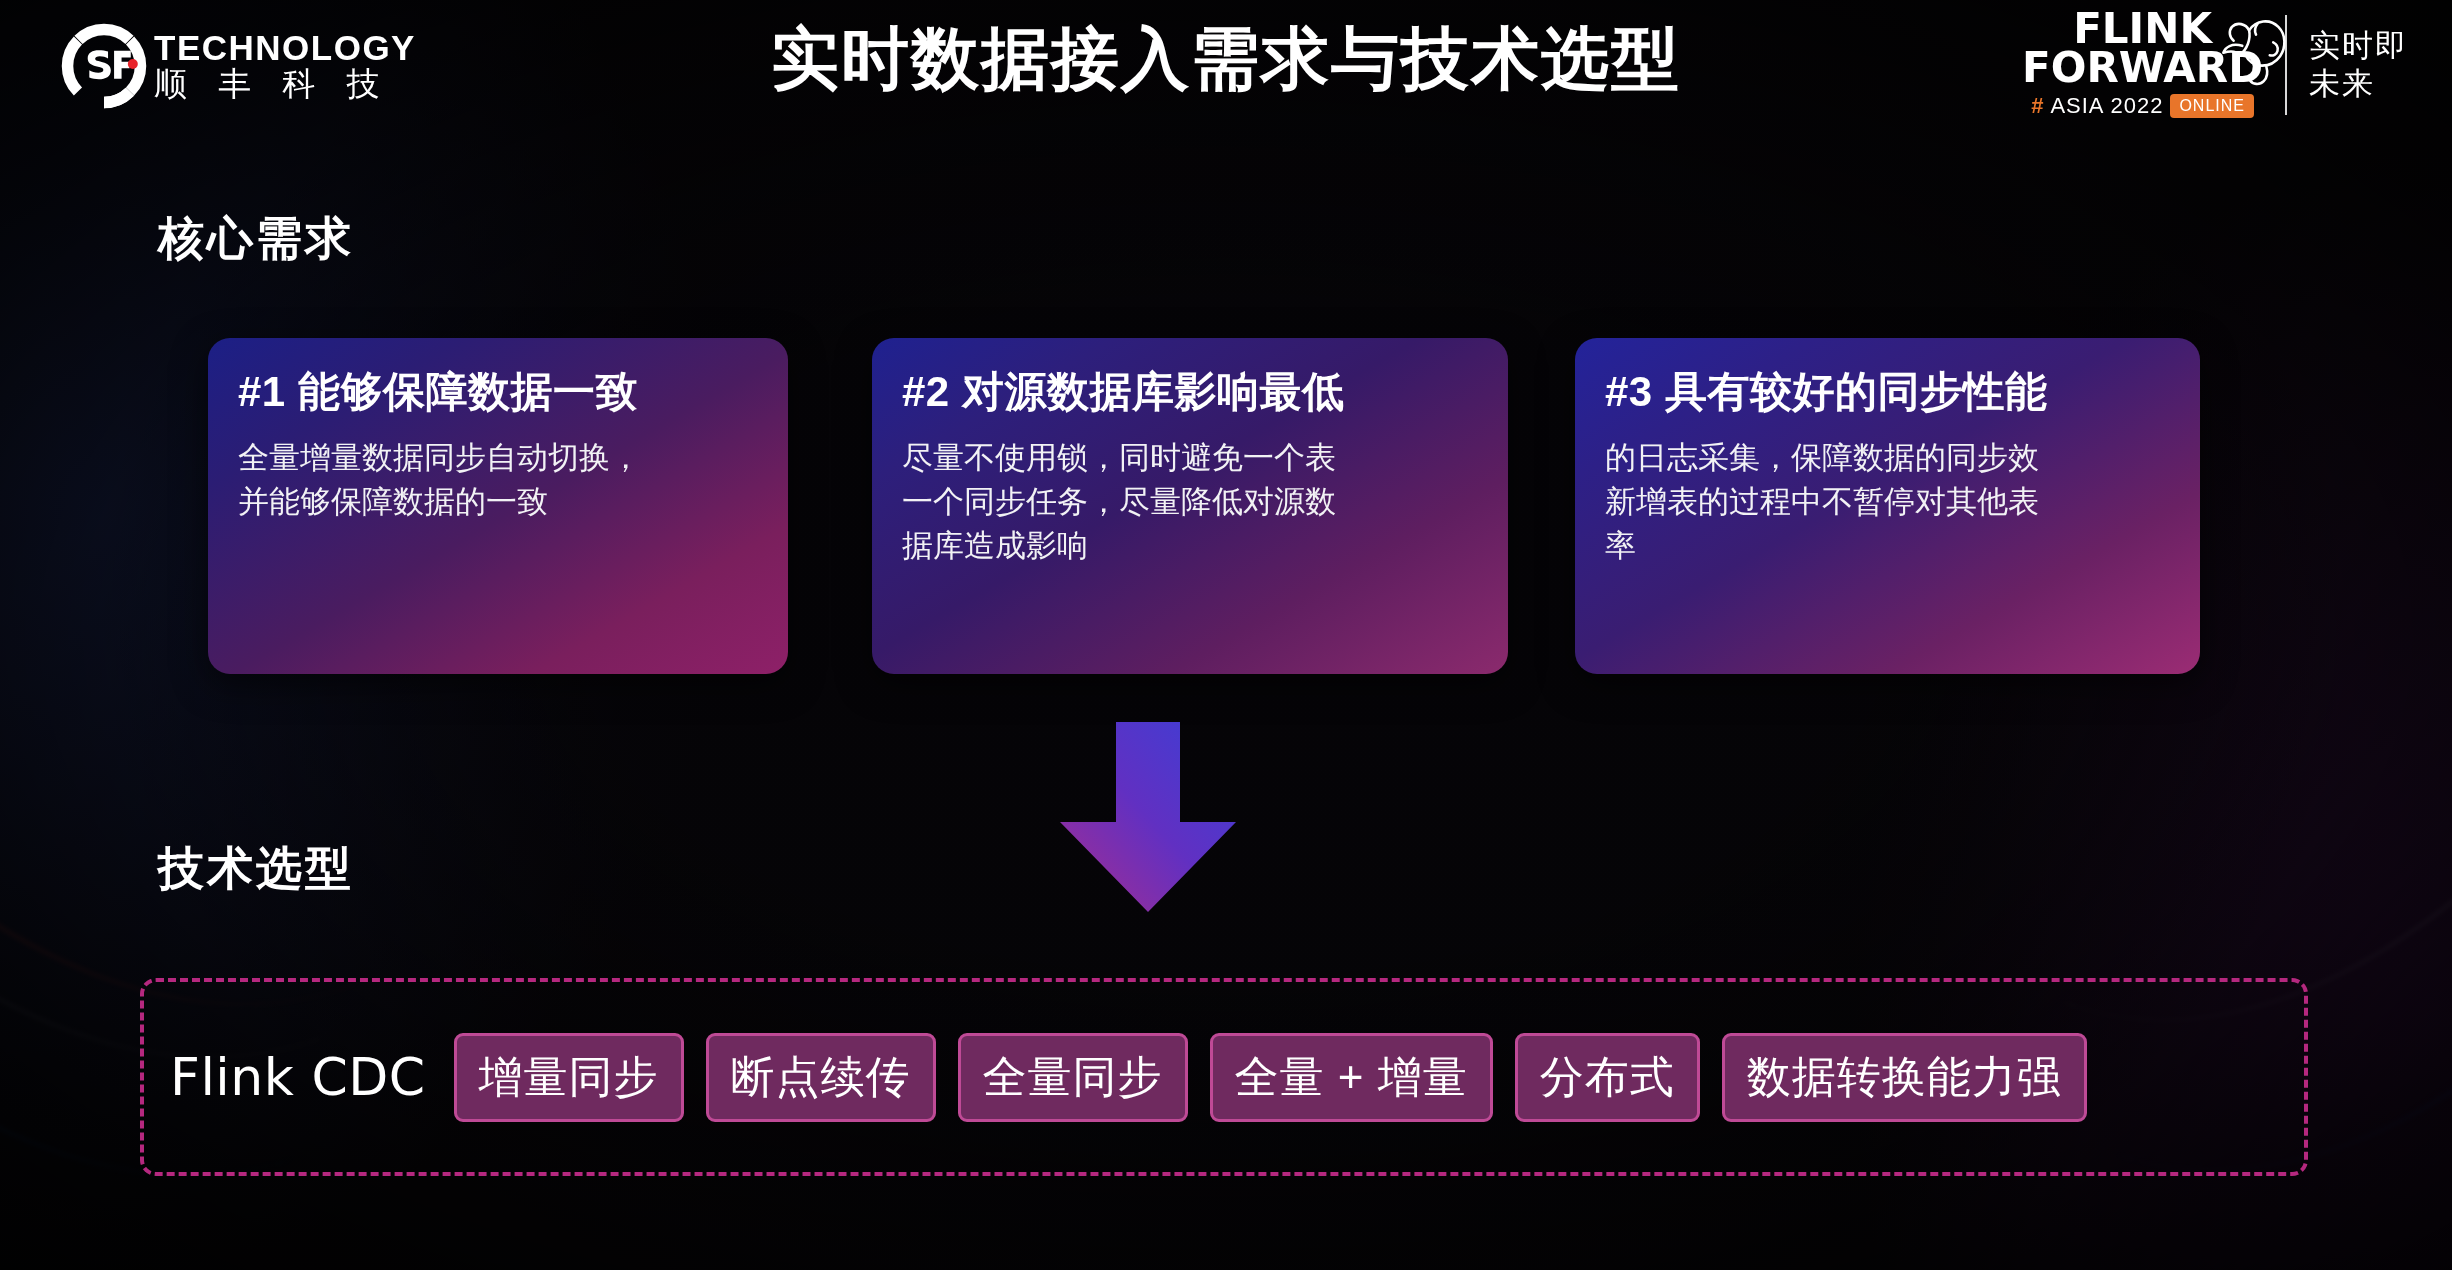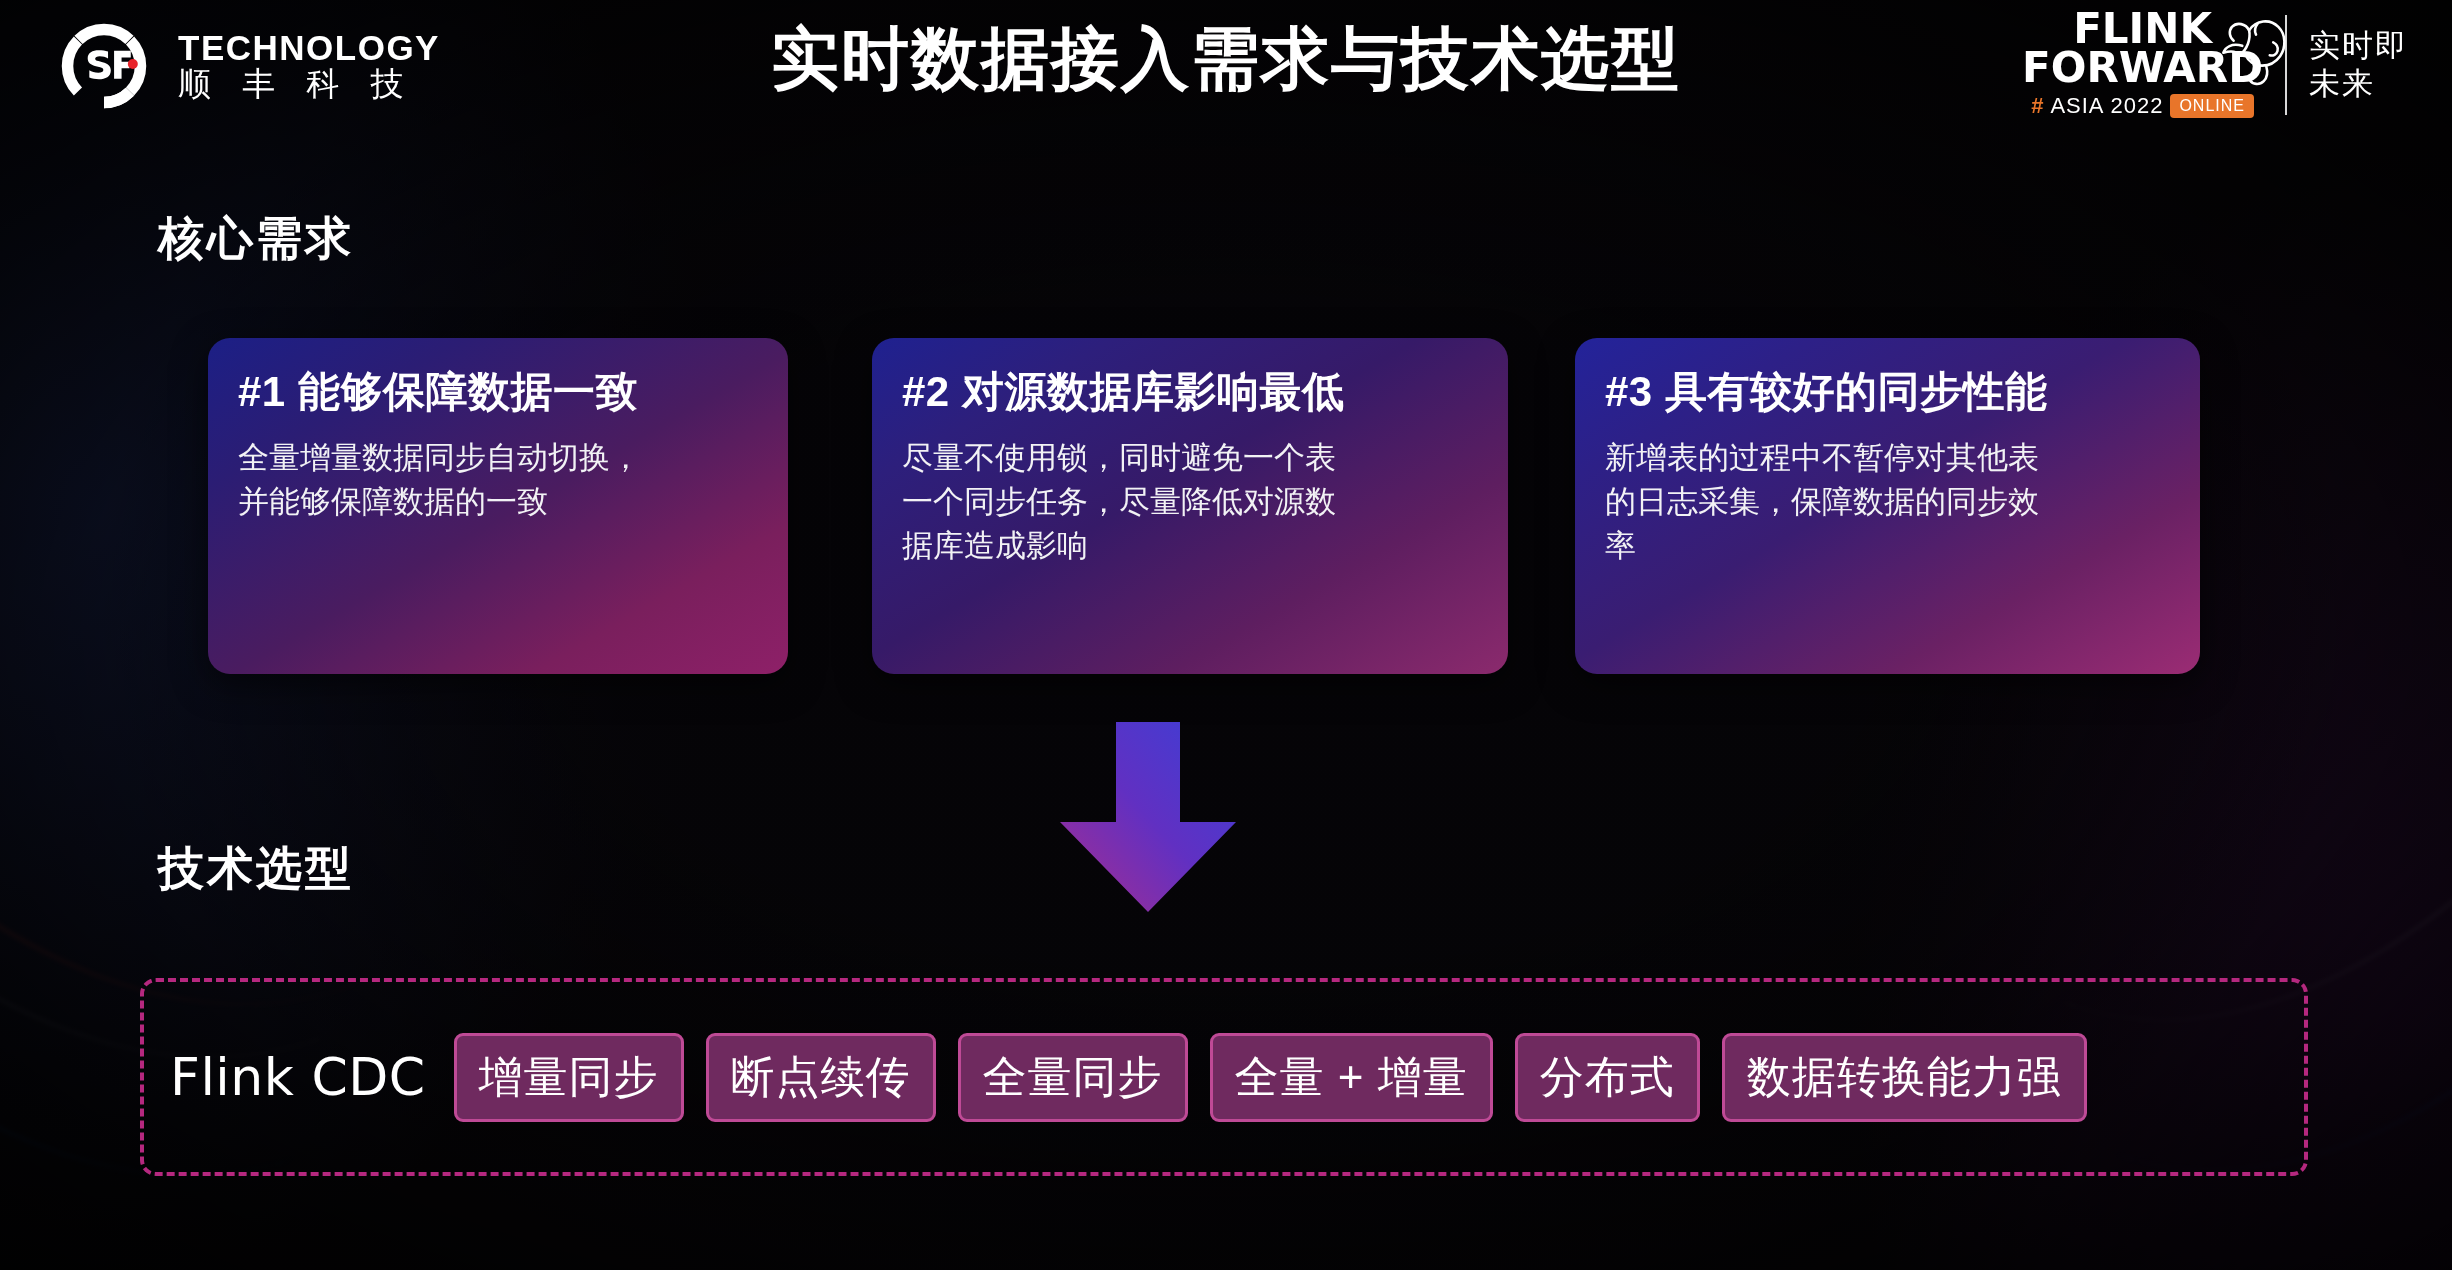--- a/index.html
+++ b/index.html
@@ -60,21 +60,21 @@
   .vignette {
     background: radial-gradient(ellipse 78% 78% at 50% 50%, rgba(0,0,0,0) 30%, rgba(0,0,0,0.75) 78%, rgba(0,0,0,0.95) 100%);
   }
   .center-dark {
     background: radial-gradient(ellipse 46% 64% at 50% 48%, rgba(5,4,7,0.96) 0%, rgba(5,4,7,0.88) 55%, rgba(5,4,7,0) 100%);
   }
 
   
   .header { position:absolute; left:0; top:0; width:100%; height:140px; z-index: 5;}
 
-  .sf-logo { position:absolute; left:56px; top:18px; display:flex; align-items:center; gap:26px;}
+  .sf-logo { position:absolute; left:56px; top:18px; display:flex; align-items:center; gap:2px;}
   .sf-mark { width:96px; height:96px; position:relative;}
   .sf-text { display:flex; flex-direction:column; gap:2px; }
   .sf-en {
     color:#fff; font-size:35px; font-weight:700; letter-spacing:1.5px; line-height:1;
     font-family:"Liberation Sans", sans-serif;
   }
   .sf-cn {
     color:#fff; font-size:33px; font-weight:400; letter-spacing:11px; line-height:1.05;
   }
 
@@ -265,22 +265,22 @@
       <div class="card-body">
         <span>尽量不使用锁，同时避免一个表</span>
         <span>一个同步任务，尽量降低对源数</span>
         <span>据库造成影响</span>
       </div>
     </div>
 
     <div class="card" id="card-3">
       <div class="card-title">#3 具有较好的同步性能</div>
       <div class="card-body">
+        <span>的日志采集，保障数据的同步效</span>
         <span>新增表的过程中不暂停对其他表</span>
-        <span>的日志采集，保障数据的同步效</span>
         <span>率</span>
       </div>
     </div>
   </div>
 
   <div id="flow-arrow">
     <svg viewBox="0 0 176 190" width="176" height="190">
       <defs>
         <linearGradient id="arrowGrad" x1="100%" y1="0%" x2="0%" y2="100%">
           <stop offset="0%" stop-color="#3b3fd6"></stop>

